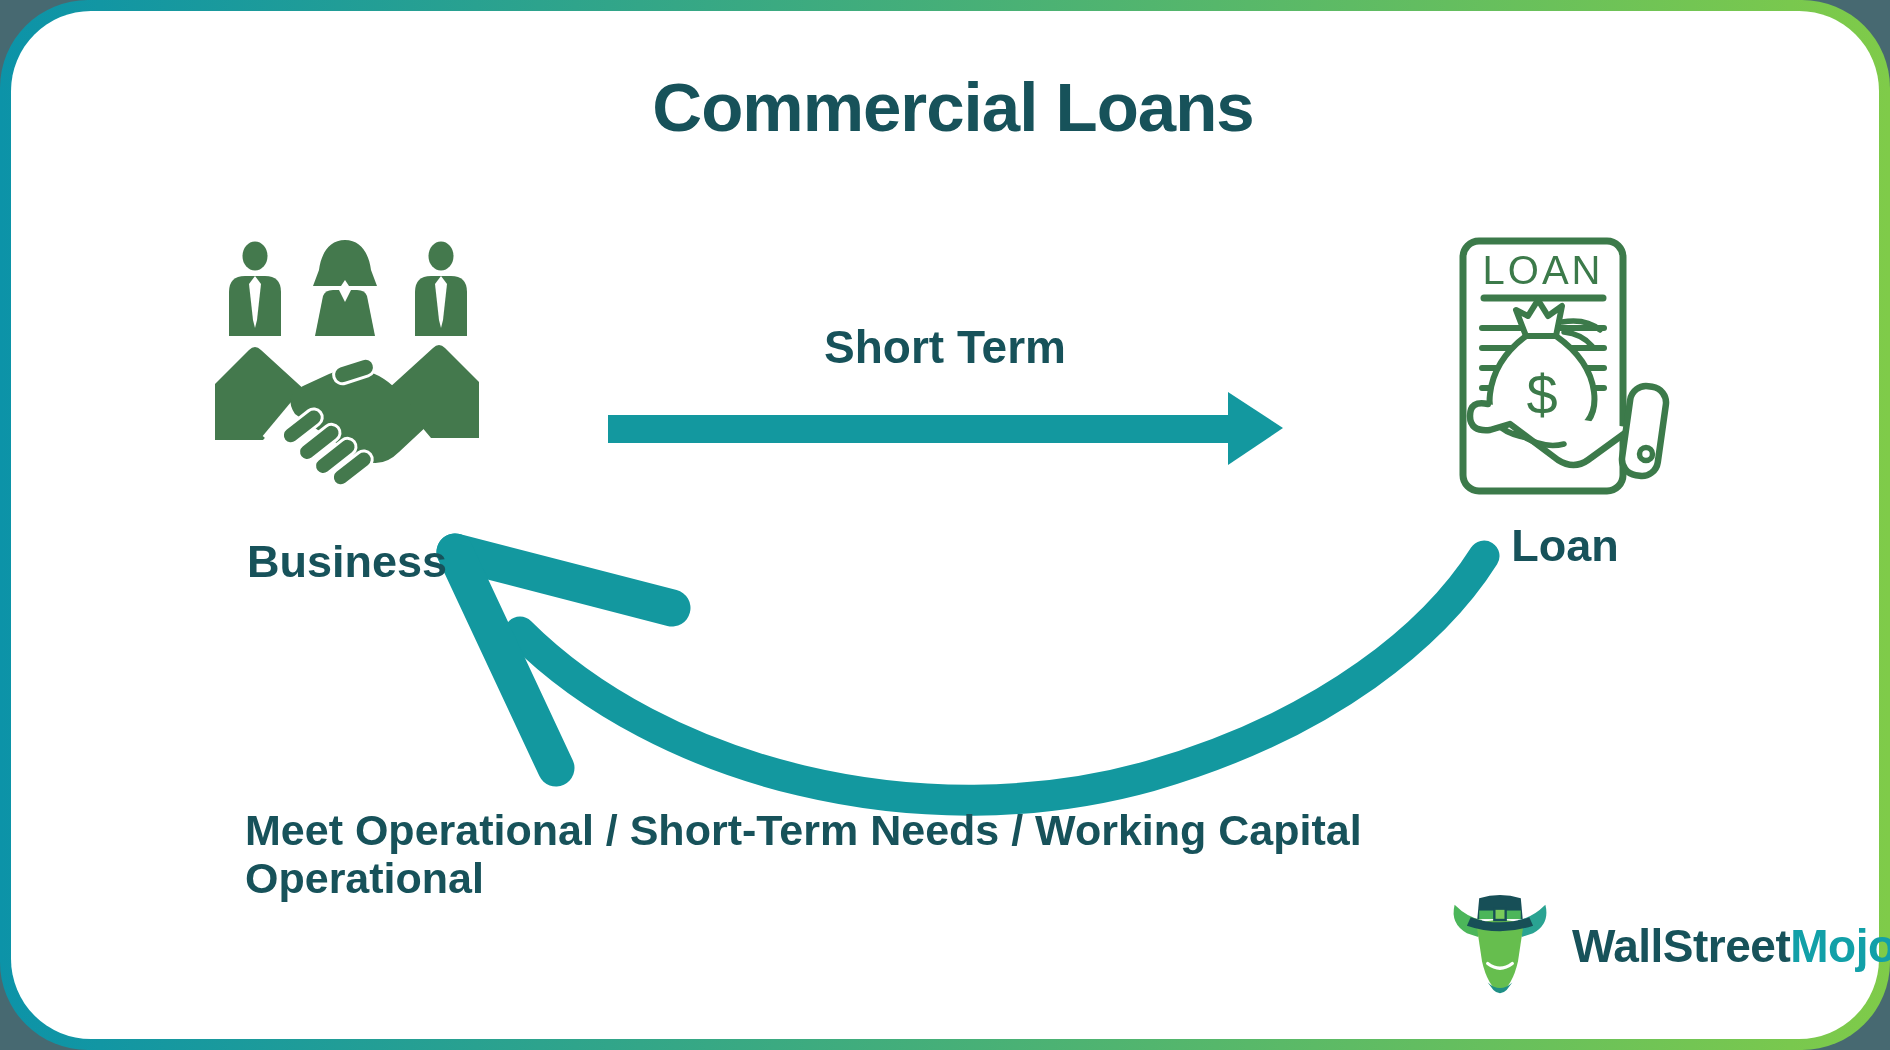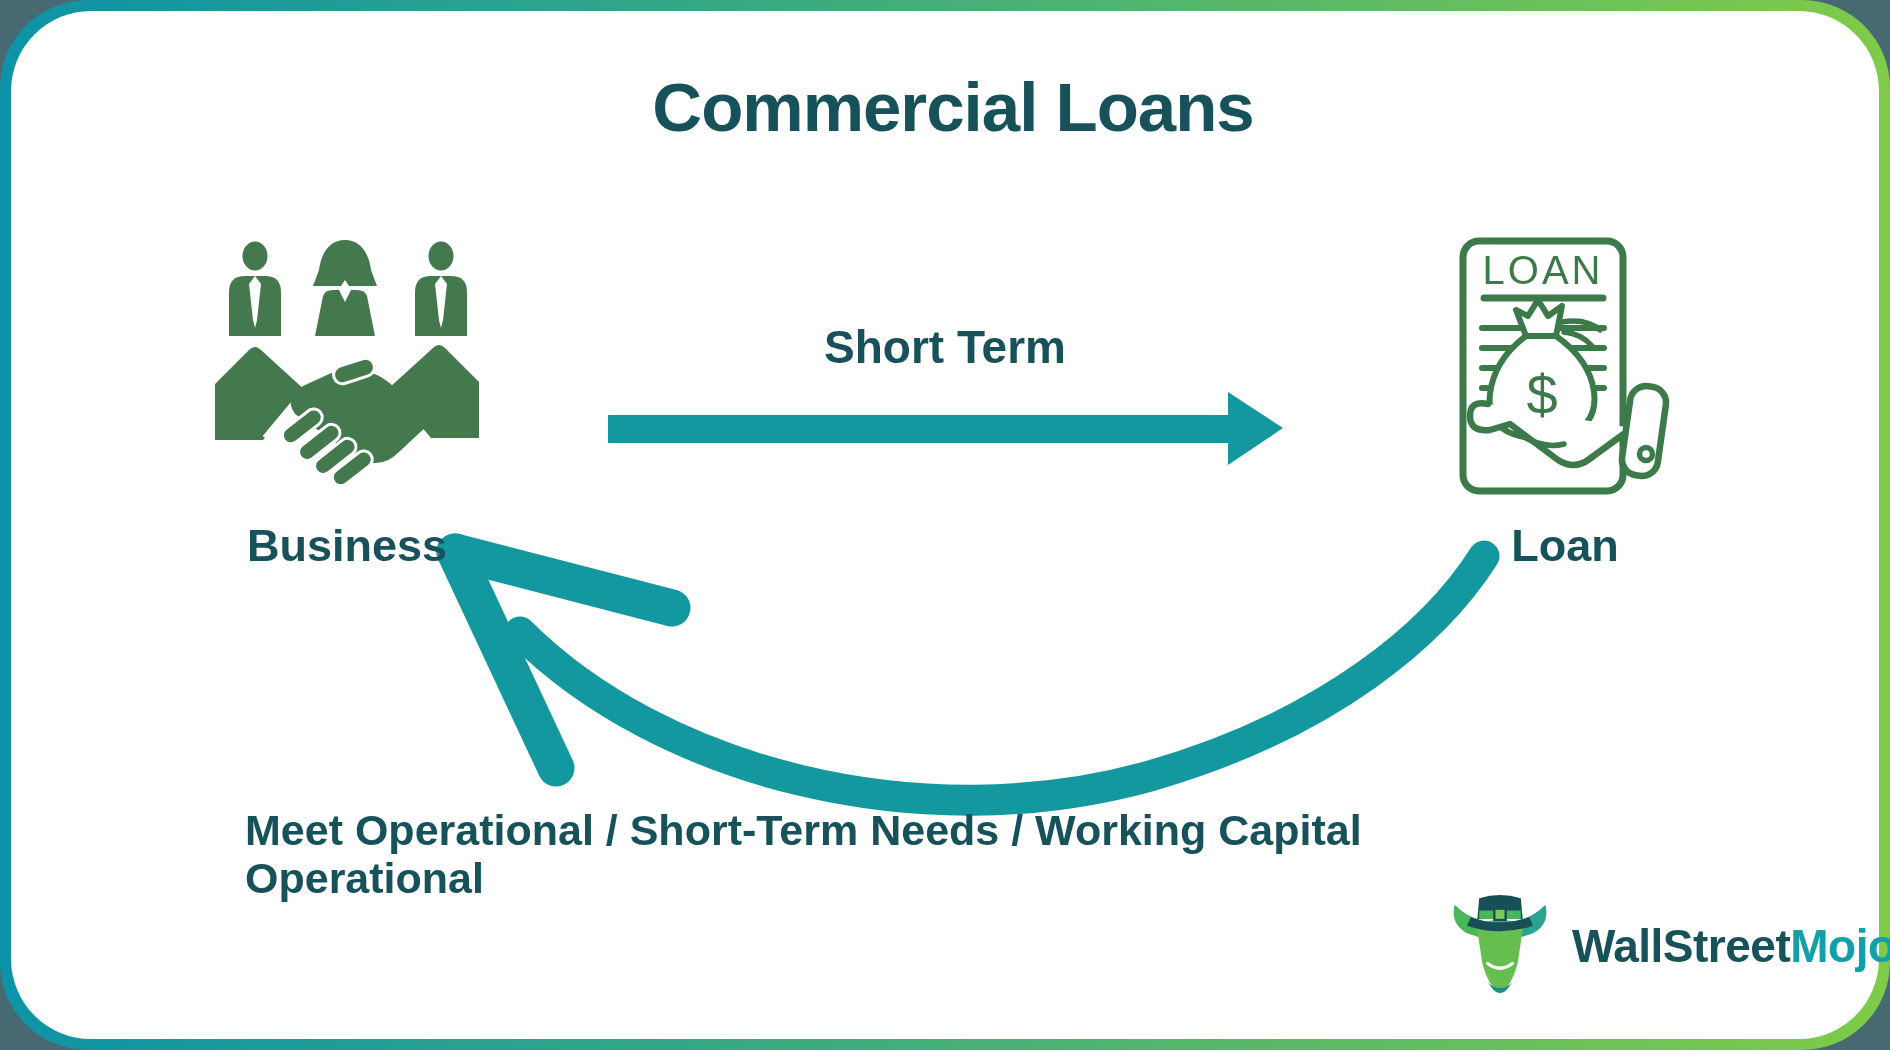--- a/index.html
+++ b/index.html
@@ -13,21 +13,21 @@
     --page-bg:#476971;
     --card-bg:#FFFFFF;
   }
   *{box-sizing:border-box;}
   body{margin:0;background:var(--page-bg);font-family:"Liberation Sans","DejaVu Sans",sans-serif;}
   .stage{position:relative;width:1890px;height:1050px;overflow:hidden;background:var(--page-bg);}
   .frame{position:absolute;inset:0;background:linear-gradient(90deg,var(--grad-start),var(--grad-end));border-radius:88px;}
   .card{position:absolute;inset:11px;background:var(--card-bg);border-radius:80px;}
   .title{position:absolute;top:68px;left:0;width:100%;text-align:center;font-size:69px;font-weight:700;color:var(--dark-teal);letter-spacing:-1px;padding-left:16px;}
   .node-label{position:absolute;font-size:45px;font-weight:700;color:var(--dark-teal);transform:translateX(-50%);white-space:nowrap;}
-  .business-label{left:347px;top:520px;text-align:center;}
+  .business-label{left:347px;top:536px;text-align:center;}
   .loan-label{left:1565px;top:520px;}
   .forward-label{position:absolute;left:945px;top:320px;transform:translateX(-50%);font-size:46px;font-weight:700;color:var(--dark-teal);white-space:nowrap;}
   .return-caption{position:absolute;left:50%;top:806px;transform:translateX(-50%);width:1400px;text-align:left;color:var(--dark-teal);font-size:43px;font-weight:700;line-height:1.12;}
   .return-caption span{display:block;}
   .abs{position:absolute;}
   .logo{position:absolute;left:1448px;top:890px;display:flex;align-items:center;gap:20px;}
   .logo-text{font-size:46px;font-weight:700;letter-spacing:-0.5px;white-space:nowrap;}
   .logo-text .p1{color:var(--dark-teal);}
   .logo-text .p2{color:var(--brand-teal);}
   svg{display:block;}

